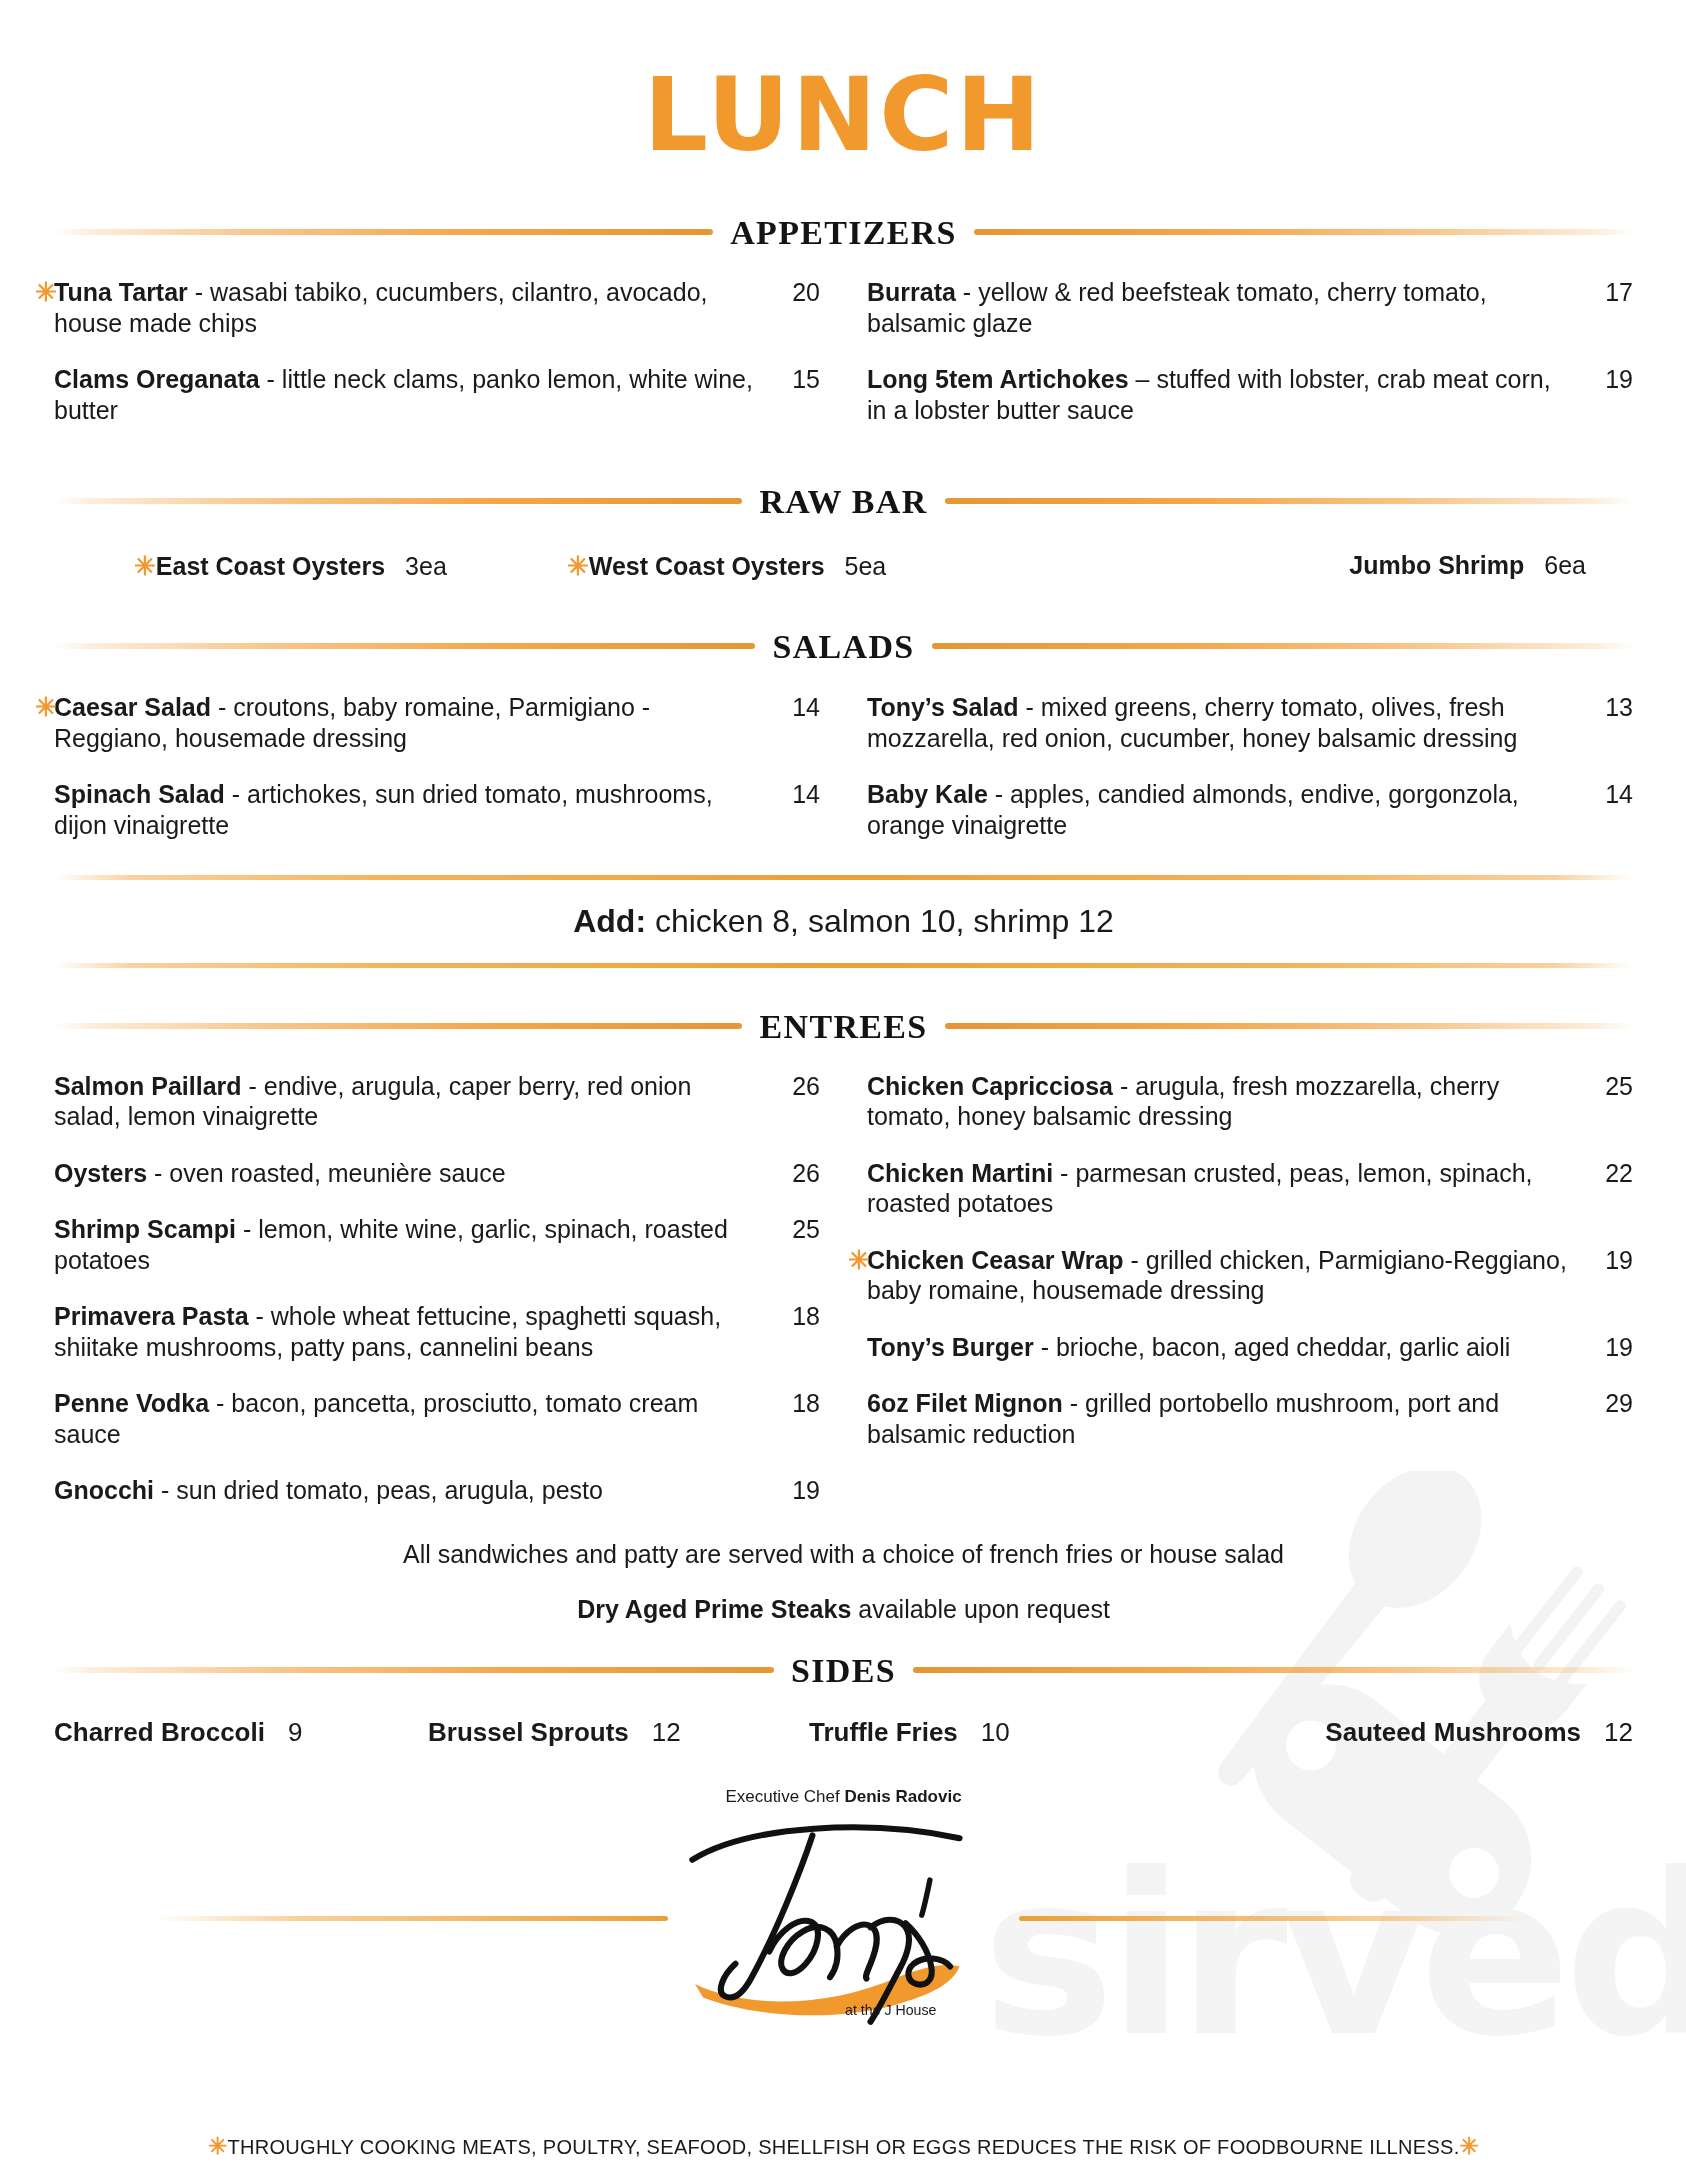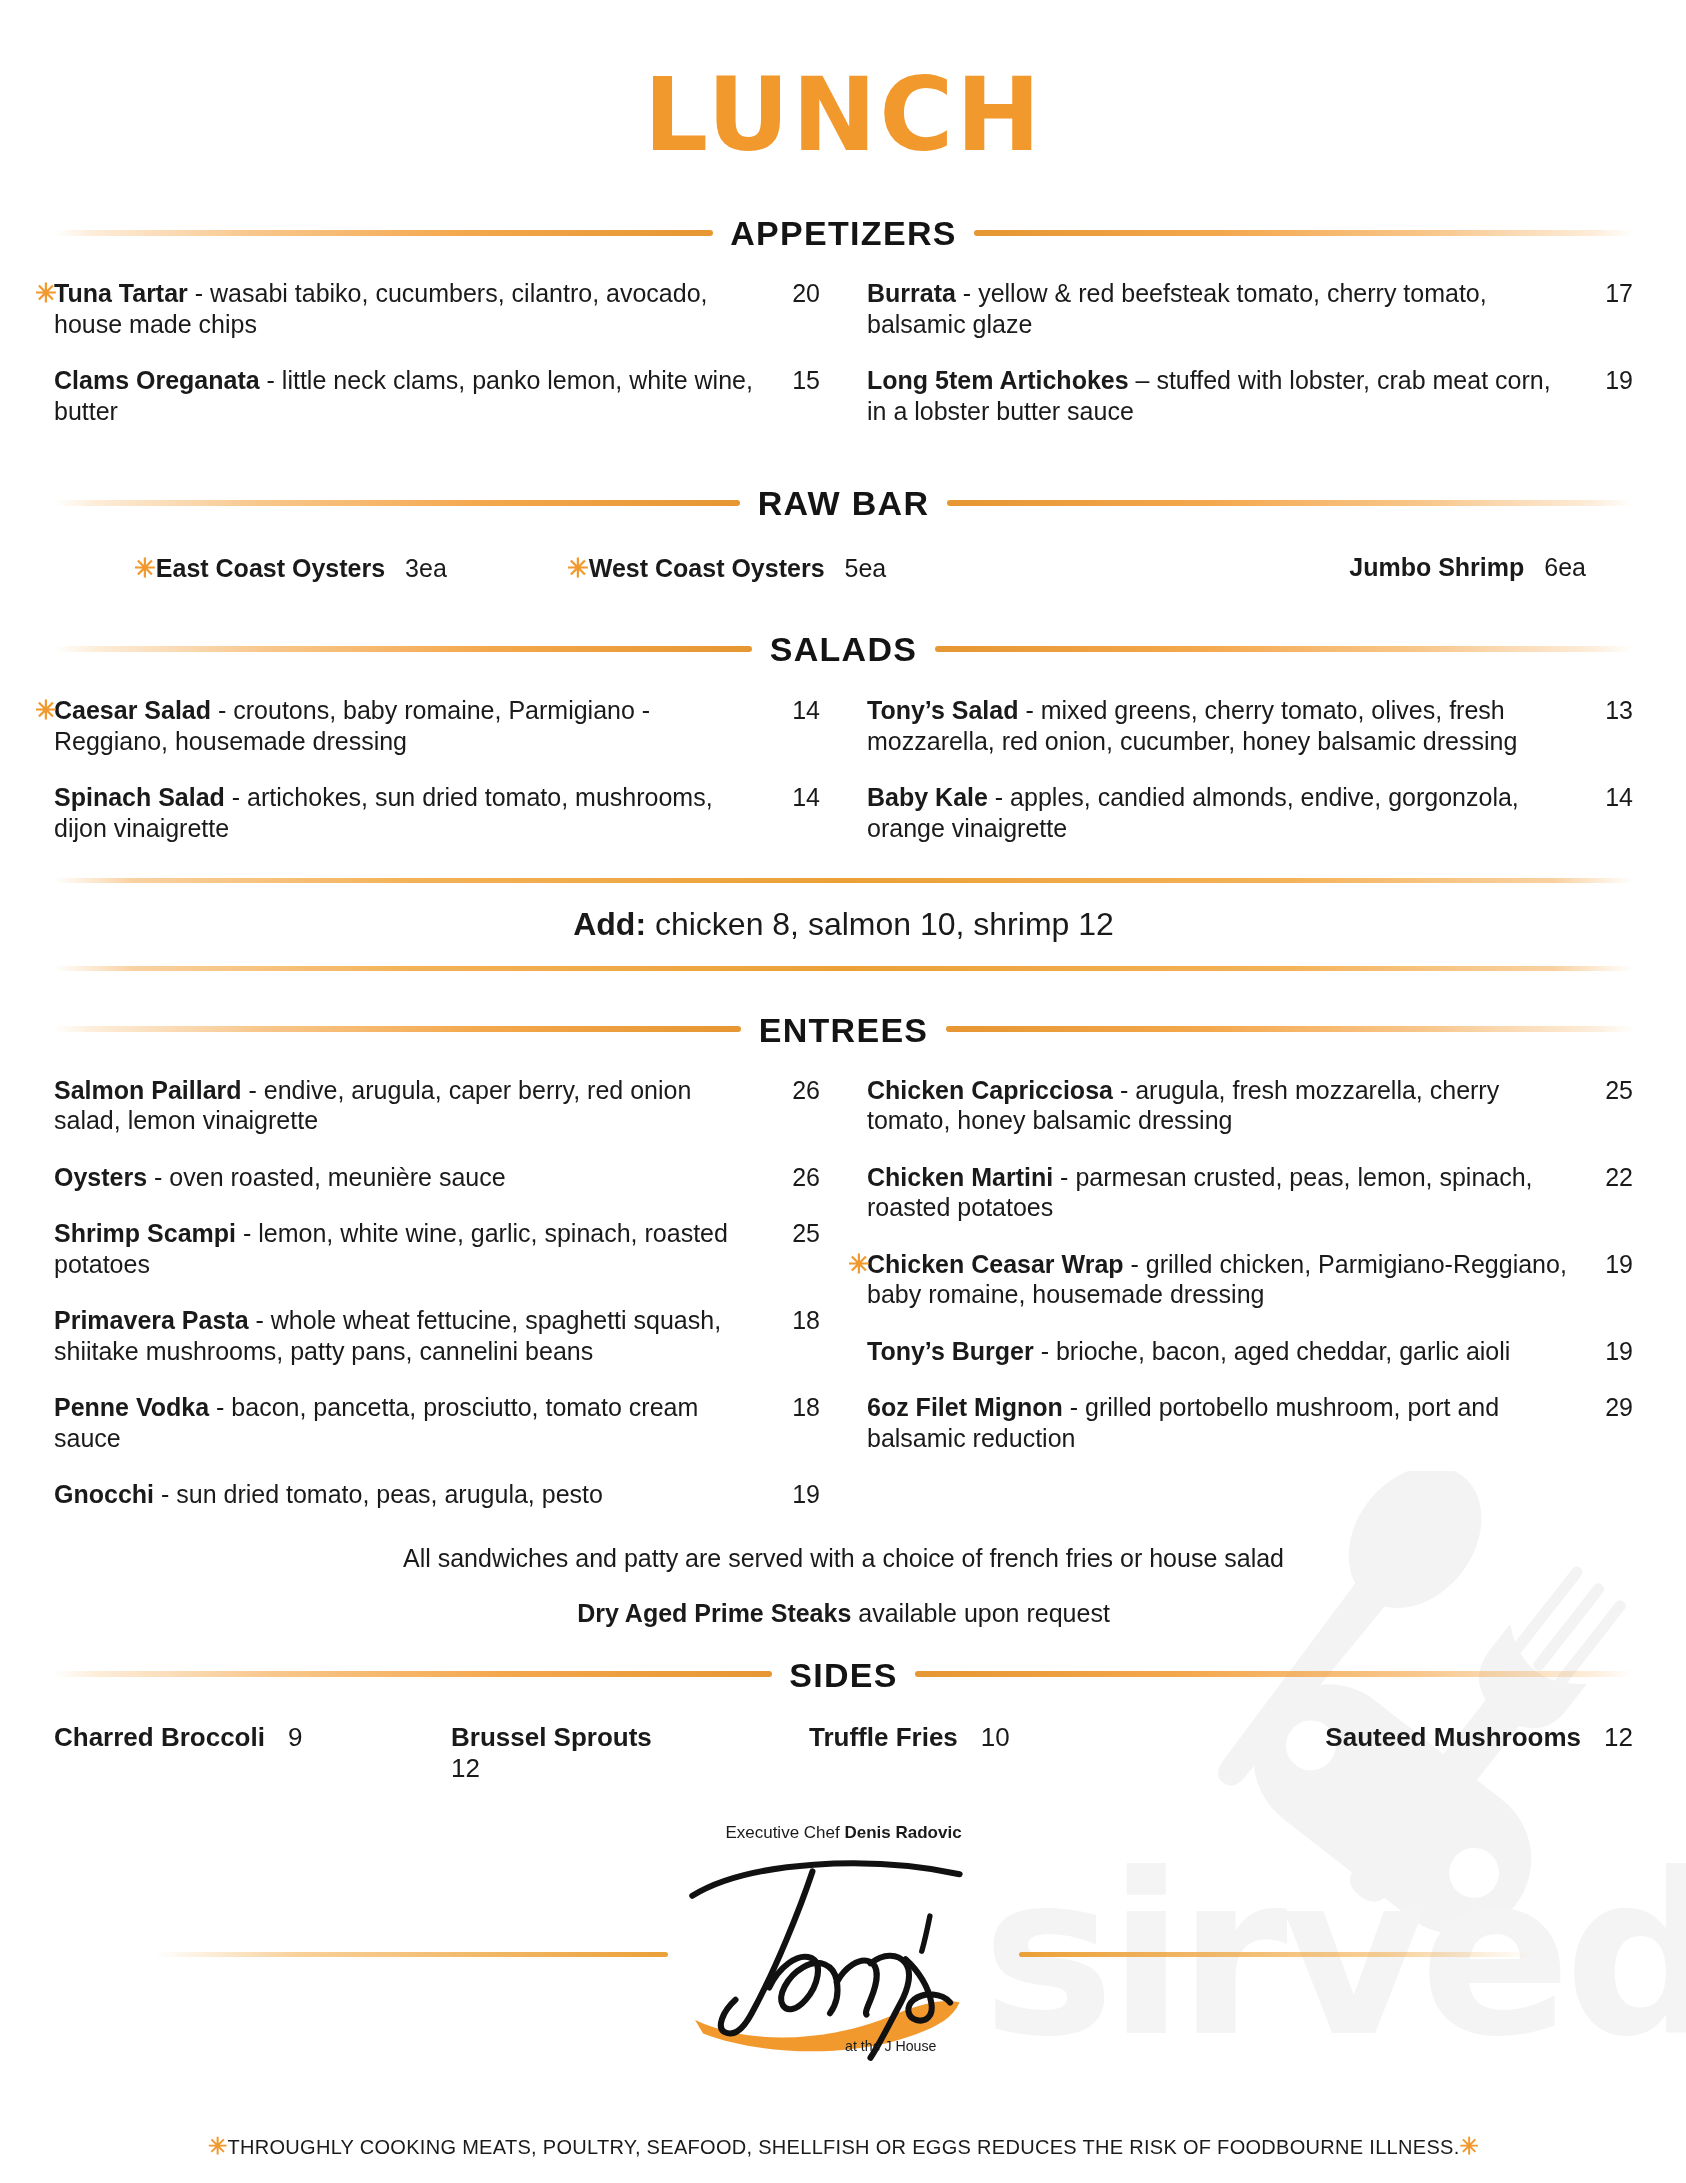--- a/index.html
+++ b/index.html
@@ -64,20 +64,21 @@
 
   
   .section-head {
     display: flex;
     align-items: center;
     justify-content: center;
     margin: 0 auto;
     width: 1579px;
     position: relative;
     z-index: 2;
+    font-family: Liberation Serif, serif;
   }
   .section-head .rule {
     flex: 1;
     height: 6px;
     border-radius: 3.4px;
   }
   .section-head .rule.left {
     background: linear-gradient(to right,
        rgba(242,153,46,0) 0%,
        rgba(242,153,46,0.18) 6%,
@@ -484,21 +485,21 @@
     <span class="label">SIDES</span>
     <span class="rule right"></span>
   </div>
   <div style="height:28px"></div>
 
   <div class="sides-row">
     <div class="side-item" style="width:374px;">
       <span class="nm">Charred Broccoli</span>
         <span class="pr">9</span>
     </div>
-    <div class="side-item" style="width:381px;flex-direction:column;">
+    <div class="side-item" style="width:381px;">
       <span class="nm">Brussel Sprouts</span>
         <span class="pr">12</span>
     </div>
     <div class="side-item" style="width:385px;">
       <span class="nm">Truffle Fries</span>
         <span class="pr">10</span>
     </div>
     <div class="side-item" style="flex:1;justify-content:flex-end;">
       <span class="nm">Sauteed Mushrooms</span>
         <span class="pr">12</span>

